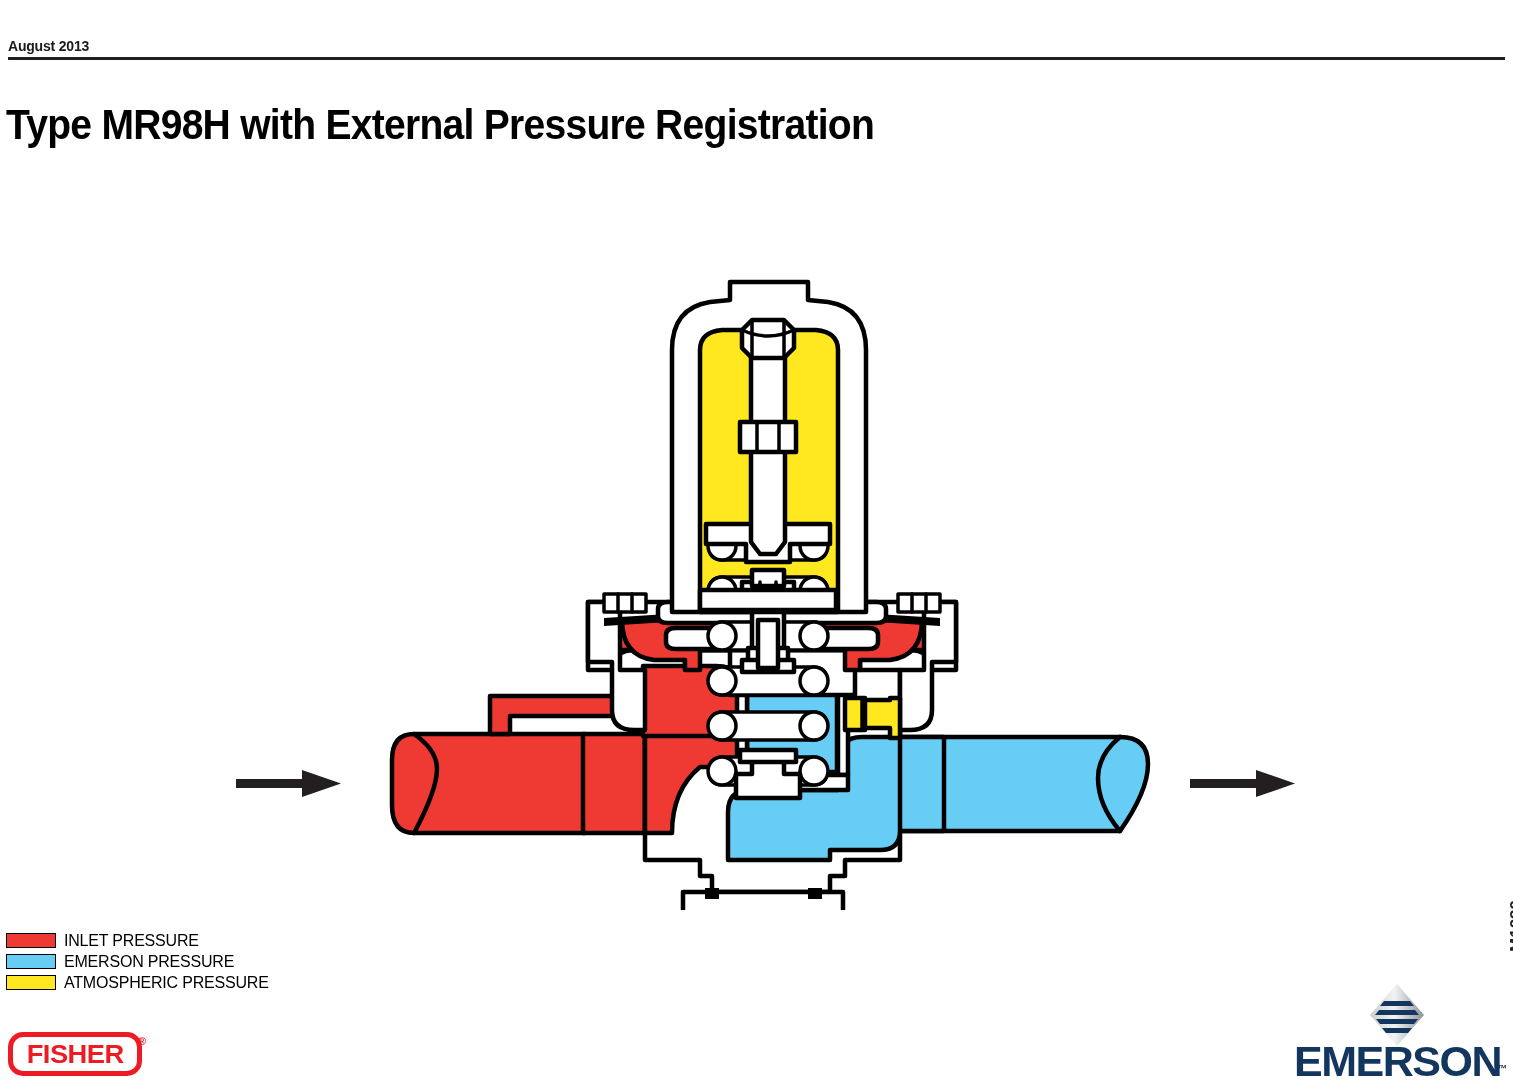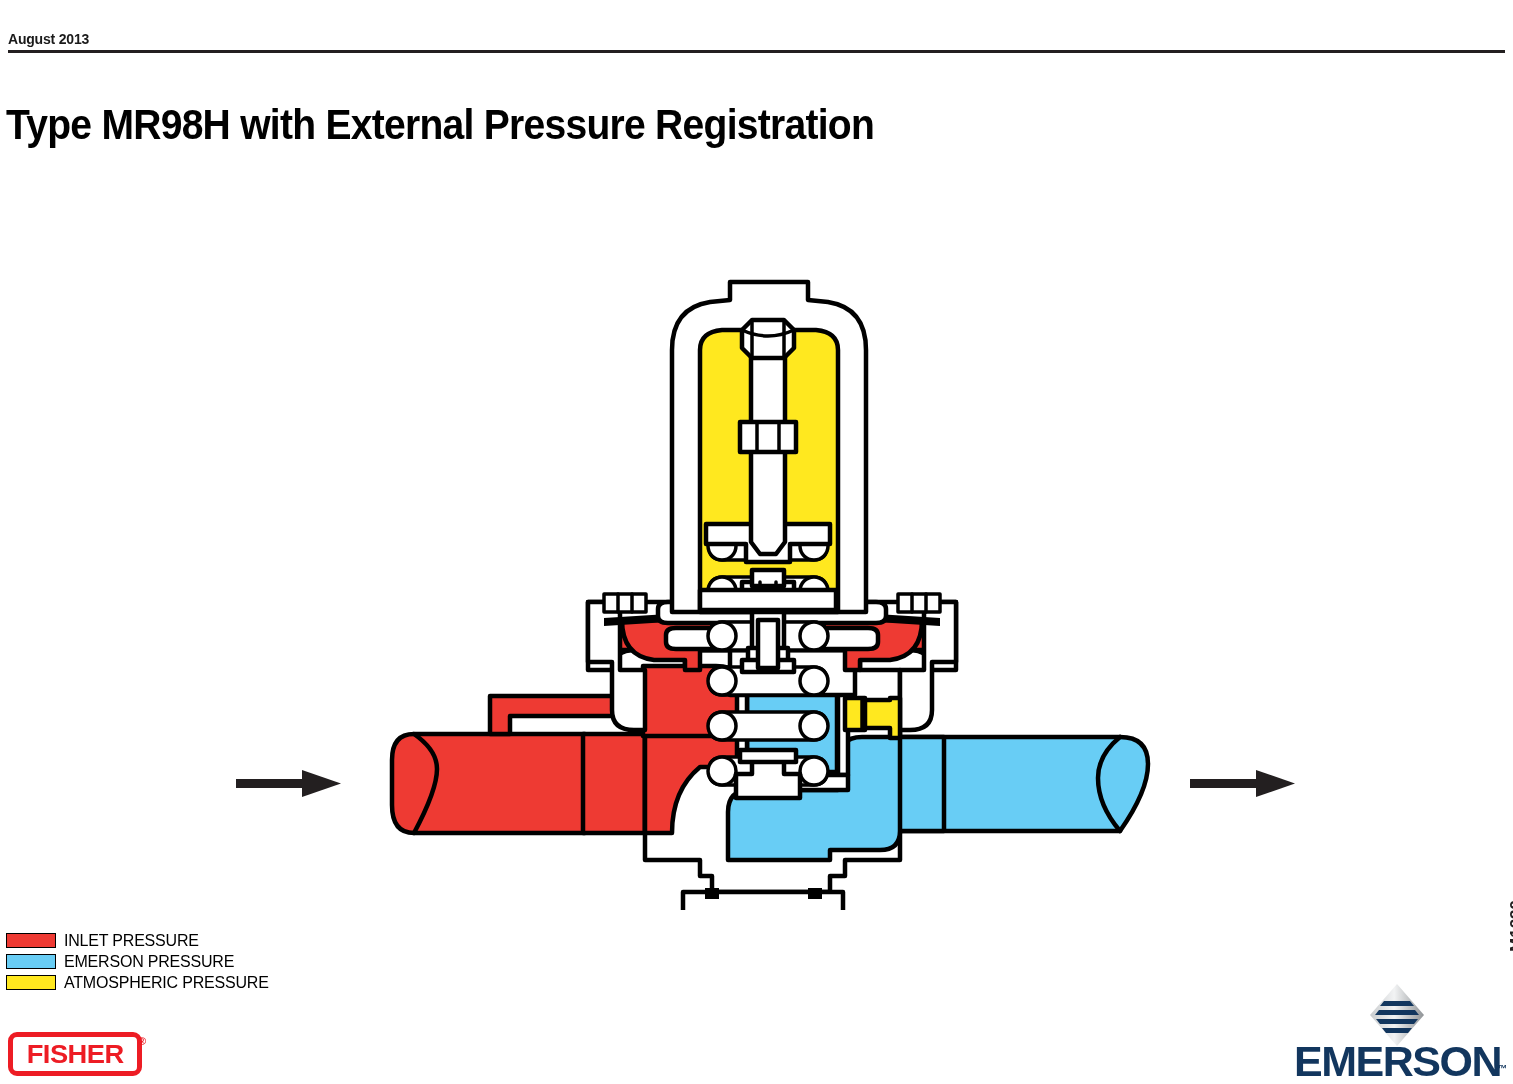--- a/index.html
+++ b/index.html
@@ -11,21 +11,21 @@
     width: 1513px;
     height: 1084px;
     position: relative;
     font-family: "Liberation Sans", sans-serif;
     overflow: hidden;
   }
 
   
   #header {
     position: absolute;
-    left: 0; top: 5px;
+    left: 0; top: 12px;
     width: 1513px; height: 55px;
   }
   #header-date {
     position: absolute;
     left: 8px; top: 26px;
     font-size: 14px;
     font-weight: bold;
     color: #1a1a1a;
     letter-spacing: -0.2px;
   }
@@ -103,21 +103,21 @@
     letter-spacing: -0.2px;
     white-space: nowrap;
   }
 
   
   #fisher-logo {
     position: absolute;
     left: 8px; top: 1032px;
     width: 134px; height: 44px;
     border: 5px solid #ed1c24;
-    border-radius: 9px;
+    border-radius: 15px;
     box-sizing: border-box;
     background: #ffffff;
     display: flex;
     align-items: center;
     justify-content: center;
   }
   #fisher-wordmark {
     font-size: 26px;
     font-weight: bold;
     color: #ed1c24;

